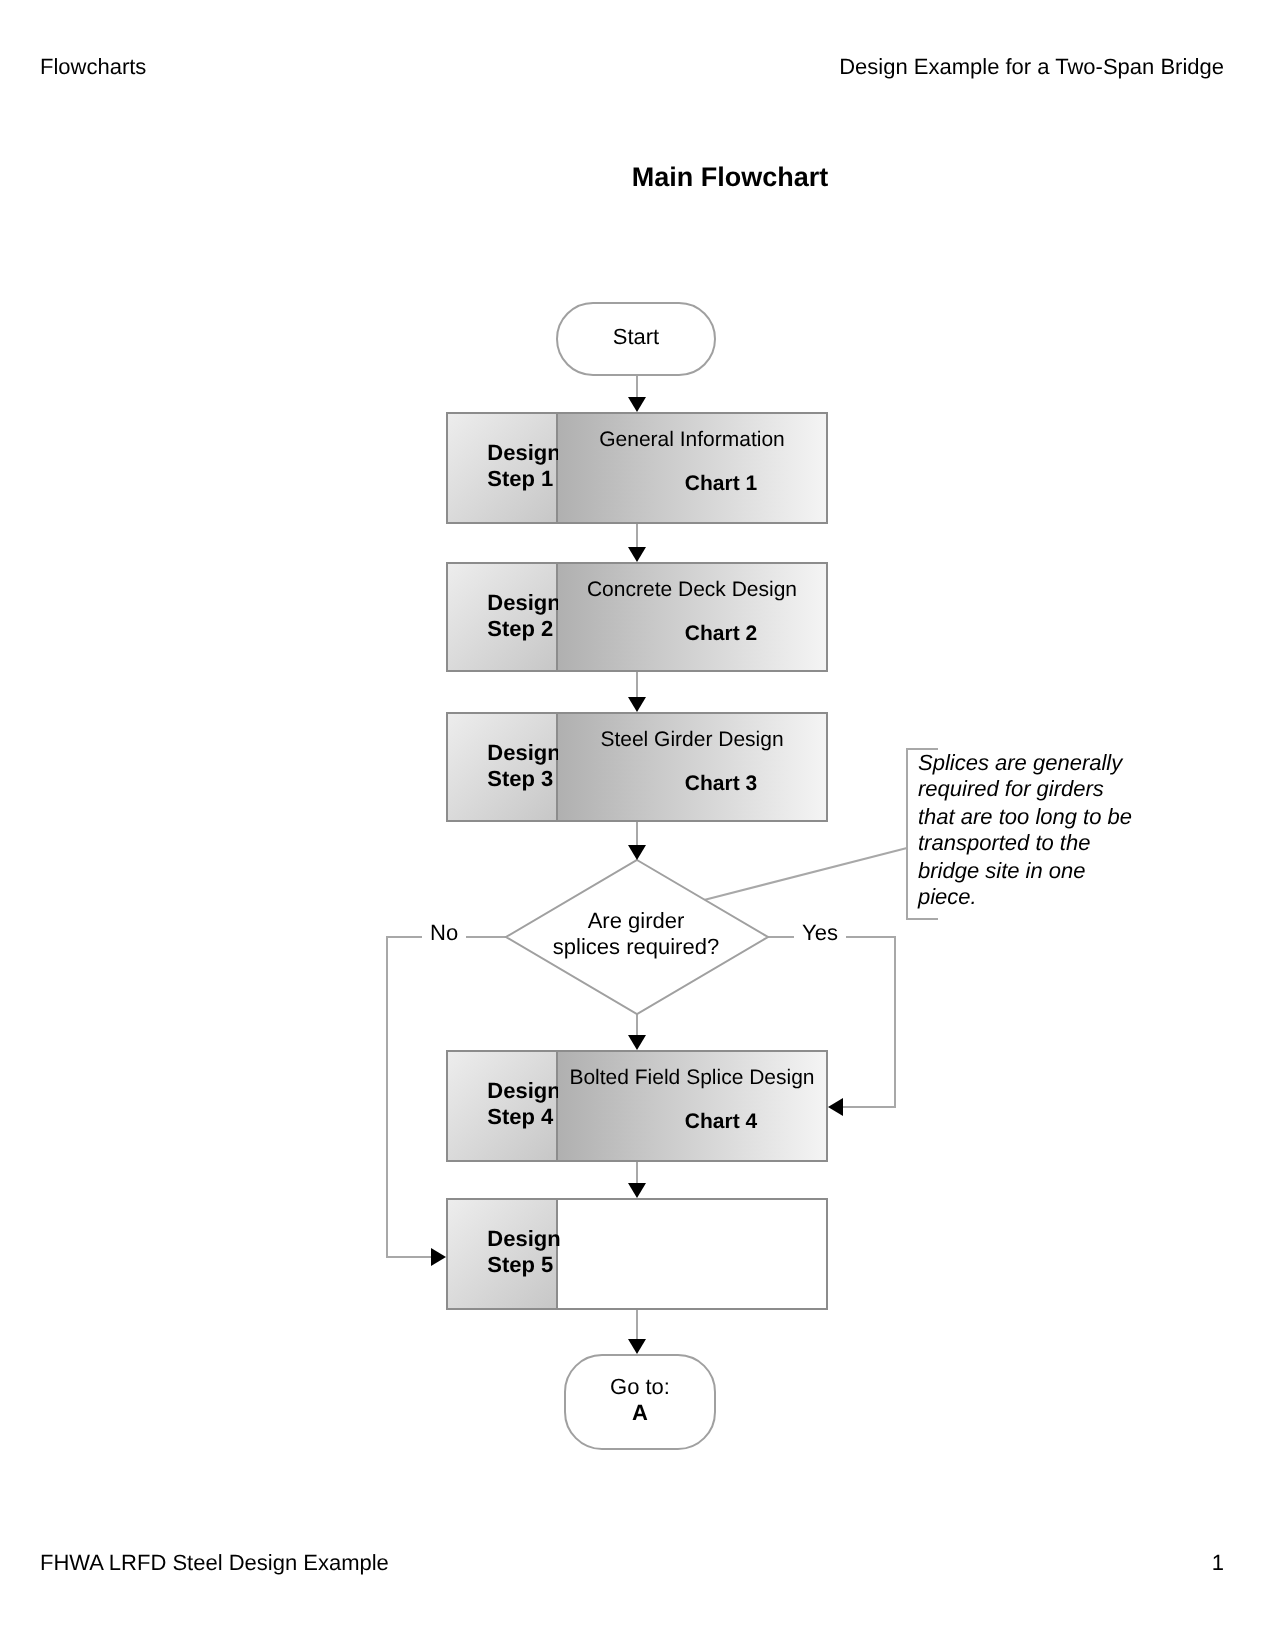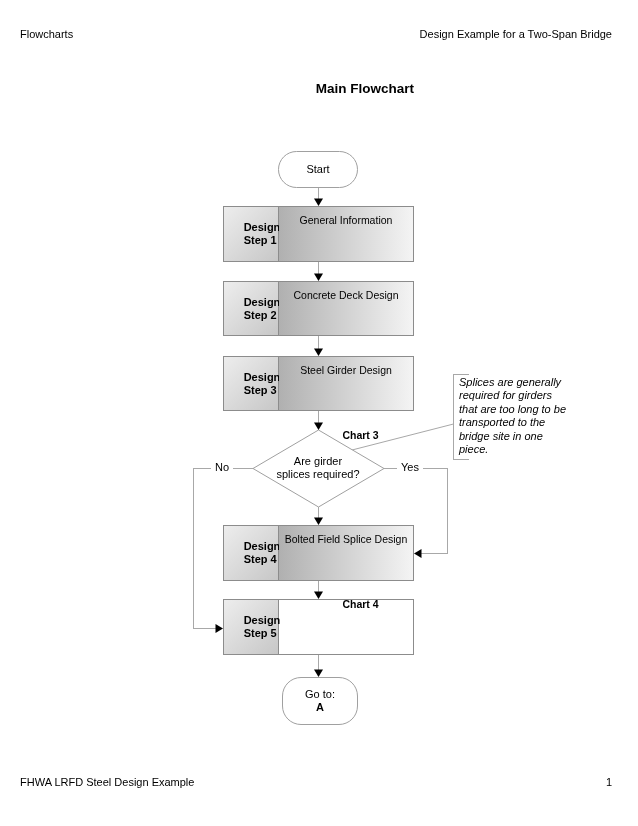--- a/index.html
+++ b/index.html
@@ -37,21 +37,21 @@
     width:55px; flex:0 0 55px; box-sizing:border-box;
     border-right:1px solid #8c8c8c;
     background:linear-gradient(135deg,#ededed 0%,#c7c7c7 100%);
     display:flex; align-items:center; justify-content:center;
     font-size:11px; font-weight:bold; line-height:13px;
     text-align:left; white-space:pre-line;padding-left:22px;
   }
   .step-main {
     flex:1; background:linear-gradient(90deg,#b0b0b0 0%,#f4f4f4 100%);
     display:flex; flex-direction:column; align-items:center;
-    font-size:10.5px; line-height:13px;gap:43px;
+    font-size:10.5px; line-height:13px;
   }
   .step-title { margin-top:7px; white-space:nowrap; }
   .step-chart { margin-top:9px; font-weight:bold; white-space:nowrap;margin-left:29px; }
 
   .decision-text {
     position:absolute; left:252px; top:455px; width:132px;
     text-align:center; font-size:11px; line-height:13px; white-space:pre-line;
   }
   .branch-label {
     position:absolute; top:461px; font-size:11px; line-height:13px;

